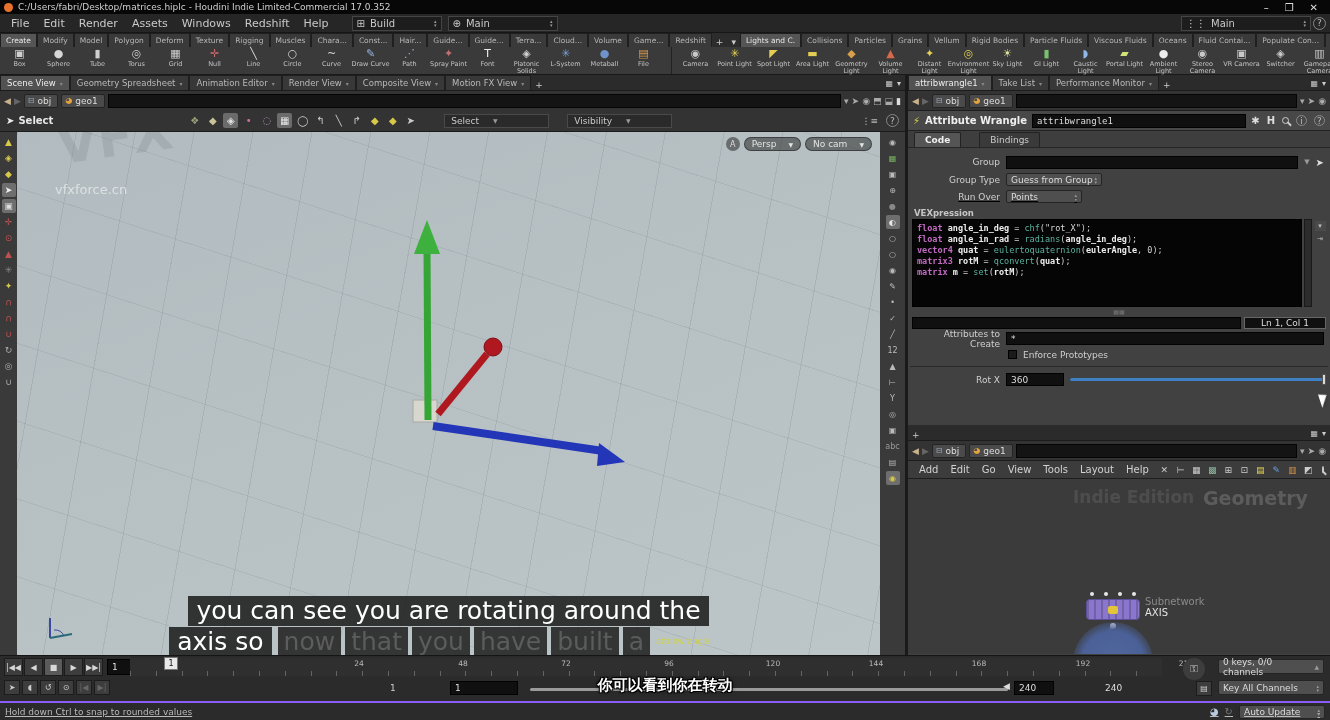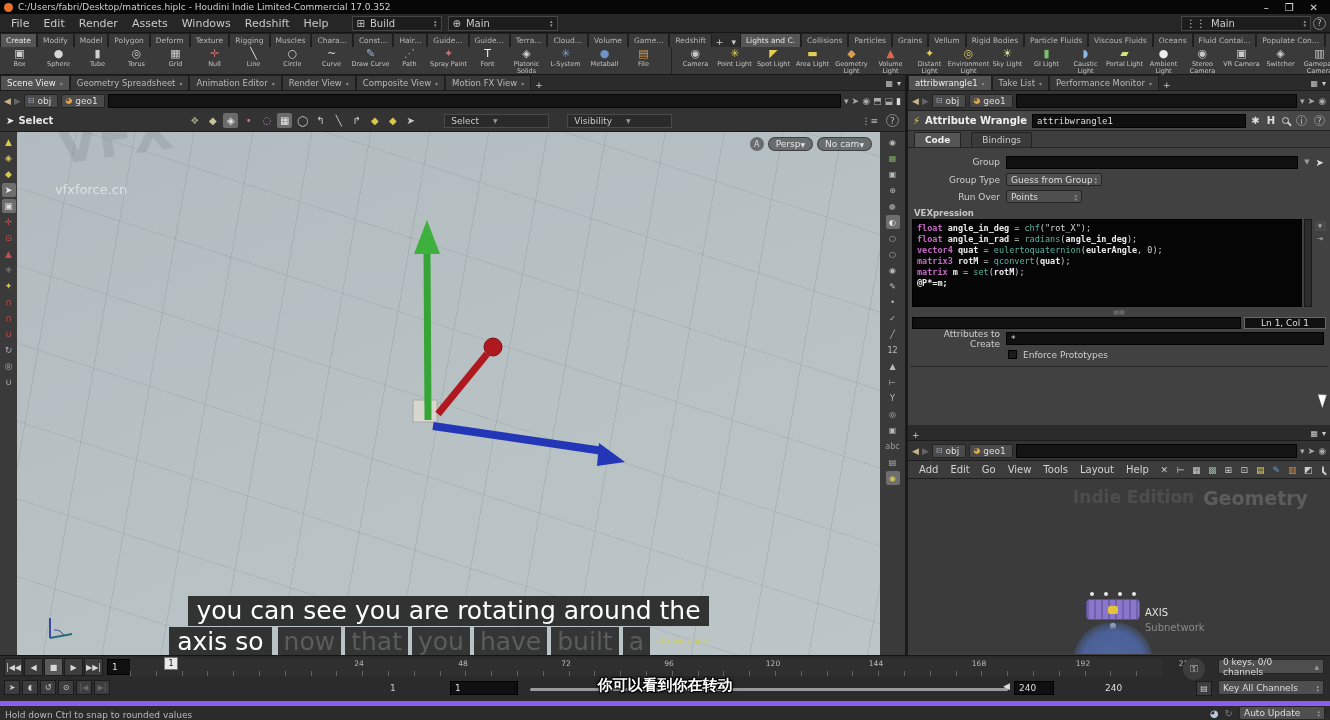--- a/index.html
+++ b/index.html
@@ -67,21 +67,21 @@
     display:flex; align-items:center; gap:14px; }
   .viewport { left:17px; top:132px; width:863px; height:523px; overflow:hidden;
     background:linear-gradient(160deg,#b2bcc0 0%,#b7c1c4 45%,#bcc6c8 100%); }
   .vp-grid { position:absolute; inset:0;
     background-image:
       repeating-linear-gradient(100deg, rgba(90,100,110,0.16) 0 1px, transparent 1px 58px),
       repeating-linear-gradient(18deg, rgba(90,100,110,0.13) 0 1px, transparent 1px 74px); }
   .vp-watermark { color:rgba(255,255,255,0.55); font-size:13px; }
   .vp-watermark-big { color:rgba(120,128,132,0.25); font-size:52px; font-weight:bold; transform:rotate(-8deg); }
   .cam-pill { background:rgba(40,40,40,0.55); border:1px solid rgba(20,20,20,0.5); border-radius:8px;
-    color:#e3e3e3; font-size:9px; padding:1px 7px; display:flex; gap:0; align-items:center; }
+    color:#e3e3e3; font-size:9px; padding:1px 7px; display:flex; gap:12px; align-items:center; }
   .lock-pill { width:14px; height:14px; border-radius:50%; background:rgba(40,40,40,0.55);
     color:#ddd; font-size:8px; display:flex; align-items:center; justify-content:center; }
   .side-strip { background:#3a3a3a; display:flex; flex-direction:column; align-items:center; gap:2px; padding-top:3px; }
   .side-strip .ic { width:14px; height:14px; font-size:9px; border-radius:2px; }
   .side-strip .ic.active { background:#6e6e6e; }
   .subtitle1 { background:rgba(30,30,30,0.88); color:#fff; font-size:25px; padding:0 8px; line-height:30px; }
   .subtitle2 { display:flex; gap:6px; align-items:center; font-size:25px; line-height:29px; }
   .subtitle2 .lit { background:rgba(30,30,30,0.88); color:#fff; padding:0 8px; }
   .subtitle2 .chip2 { background:rgba(40,40,40,0.92); color:#5c5c5c; padding:0 6px; }
   .subtitle-tail { color:#cdd24e; font-size:8px; }
@@ -89,21 +89,21 @@
     text-shadow:-1px -1px 0 #000, 1px -1px 0 #000, -1px 1px 0 #000, 1px 1px 0 #000, 0 0 4px #000; }
 
   
   .rpane { left:908px; top:75px; width:422px; height:580px; background:#414141; }
   .divider-v { left:905px; top:75px; width:3px; height:580px; background:#1a1a1a; }
   .param-label { color:#cfcfcf; font-size:9px; text-align:right; }
   .fieldbox { background:#101010; border:1px solid #020202; color:#ddd; font-size:9px; display:flex;
     align-items:center; padding:0 4px; }
   .ddbox { background:#4f4f4f; border:1px solid #242424; border-radius:2px; color:#ddd; font-size:9px;
     display:flex; align-items:center; justify-content:space-between; padding:0 4px; }
-  .ptabs { display:flex; gap:10px; padding-left:6px; }
+  .ptabs { display:flex; gap:18px; padding-left:6px; }
   .ptab { font-size:9px; color:#ccc; background:#3a3a3a; border:1px solid #222; border-bottom:none; padding:2px 10px; border-radius:2px 2px 0 0; }
   .ptab.active { background:#555; color:#f0f0f0; font-weight:bold; }
   .codebox { background:#050505; border:1px solid #000; font-family:"DejaVu Sans Mono", monospace;
     font-size:8.5px; line-height:11px; padding:3px 4px; color:#ddd; overflow:hidden; }
   .tk-kw { color:#c46ac4; font-weight:bold; }
   .tk-var { color:#ececec; font-weight:bold; }
   .tk-fn { color:#5cb3a1; }
   .tk-pl { color:#cfcfcf; }
   .tk-str { color:#d8d8d8; }
   .hdr-icons { display:flex; gap:7px; margin-left:auto; color:#ddd; font-size:10px; align-items:center; }
@@ -120,37 +120,37 @@
     background:#3c3c3c; border-bottom:1px solid #1e1e1e; padding:0 5px; }
   .net-menu .mi { padding:0 6px; }
   .net-menu .ico { font-size:9px; width:15px; text-align:center; }
   .net-canvas { background:#3b3b3b; position:relative; overflow:hidden; }
   .net-watermark { color:rgba(200,200,200,0.13); font-size:17px; font-weight:bold; }
   .net-corner { color:rgba(190,190,190,0.25); font-size:19px; font-weight:bold; }
   .node-rect { border-radius:4px; position:relative; }
   .node-stripes { position:absolute; inset:0; border-radius:4px;
     background-image:repeating-linear-gradient(90deg, rgba(0,0,0,0.18) 0 2px, transparent 2px 7px); }
   .node-label { color:#e2e2e2; font-size:10px; }
-  .ghost-label { color:#8a8a8a; font-size:10px;margin-top:26px; }
+  .ghost-label { color:#8a8a8a; font-size:10px; }
   .ndot { width:4px; height:4px; border-radius:50%; background:#e8e8e8; position:absolute; }
 
   
   .playbar { left:0; top:655px; width:1330px; height:46px; background:#2b2b2b; border-top:1px solid #151515; }
   .tbtn { width:19px; height:18px; background:#3d3d3d; border:1px solid #1c1c1c; color:#d8d8d8; font-size:8px;
     display:inline-flex; align-items:center; justify-content:center; }
   .tbtn.lit { background:#5a5a5a; }
   .ruler { position:absolute; left:130px; top:2px; width:1032px; height:18px; background:#2f2f2f;
     background-image:repeating-linear-gradient(90deg, rgba(200,200,200,0.35) 0 1px, transparent 1px 25.8px);
     background-position:0 bottom; background-size:100% 5px; background-repeat:repeat-x; }
   .rtick { position:absolute; top:1px; font-size:7.5px; color:#b9b9b9; transform:translateX(-50%); }
   .playhead { position:absolute; left:34px; top:-1px; width:14px; height:13px; background:#e9e9e9; color:#111;
     font-size:8px; display:flex; align-items:center; justify-content:center; border:1px solid #777; }
   .rangebar { position:absolute; left:530px; top:8px; width:478px; height:3px; background:#9a9a9a; border-radius:2px; }
-  .statusbar { left:0; top:701px; width:1330px; height:19px; background:#2b2b2b; border-top:5px solid #8b5cf6;
-    display:flex; align-items:flex-end; color:#b9b9b9; font-size:9px; padding:0 5px; }
+  .statusbar { left:0; top:701px; width:1330px; height:19px; background:#2b2b2b; border-top:2px solid #8b5cf6;
+    display:flex; align-items:center; color:#b9b9b9; font-size:9px; padding:0 5px;text-decoration:underline; }
   .cursor-arrow { width:0; height:0; border-left:8px solid #fff; border-top:3px solid transparent;
     border-bottom:11px solid transparent; transform:rotate(-18deg); filter:drop-shadow(1px 1px 1px #333); }
 </style>
 </head>
 <body>
 
 <div id="app">
 
   <div class="abs titlebar">
     <span class="houdini-logo"></span>
@@ -619,36 +619,35 @@
         <span style="color:#999;font-size:7px;">▼</span>
         <span style="color:#ddd;font-size:10px;">➤</span>
       </div>
       <div class="row" style="height:17px; gap:6px; padding:0 6px;">
         <span class="param-label" style="width:86px;">Group Type</span>
         <span class="ddbox" style="width:96px; height:13px;">
             <span>Guess from Group</span>
             <span class="spin">▴<br>▾</span>
           </span>
       </div>
-      <div class="row" style="height:17px; gap:6px; padding:0 6px;">
+      <div class="row" style="height:17px; gap:6px; padding:0 6px;text-decoration:underline;">
         <span class="param-label" style="width:86px;">Run Over</span>
         <span class="ddbox" style="width:76px; height:13px;">
             <span>Points</span>
             <span class="spin">▴<br>▾</span>
           </span>
       </div>
       <div style="padding:3px 6px 1px; color:#c6c6c6; font-size:8.5px;font-weight:bold;">VEXpression</div>
       <div class="row" style="align-items:stretch; padding:0 4px; gap:2px;">
         <div class="codebox" style="flex:1; height:88px;">
             <div class="code-line"><span class="tk-kw">float </span><span class="tk-var">angle_in_deg </span><span class="tk-pl">= </span><span class="tk-fn">chf</span><span class="tk-pl">(</span><span class="tk-str">"rot_X"</span><span class="tk-pl">);</span></div>
             <div class="code-line"><span class="tk-kw">float </span><span class="tk-var">angle_in_rad </span><span class="tk-pl">= </span><span class="tk-fn">radians</span><span class="tk-pl">(</span><span class="tk-var">angle_in_deg</span><span class="tk-pl">);</span></div>
             <div class="code-line"><span class="tk-kw">vector4 </span><span class="tk-var">quat </span><span class="tk-pl">= </span><span class="tk-fn">eulertoquaternion</span><span class="tk-pl">(</span><span class="tk-var">eulerAngle</span><span class="tk-pl">, 0);</span></div>
             <div class="code-line"><span class="tk-kw">matrix3 </span><span class="tk-var">rotM </span><span class="tk-pl">= </span><span class="tk-fn">qconvert</span><span class="tk-pl">(</span><span class="tk-var">quat</span><span class="tk-pl">);</span></div>
             <div class="code-line"><span class="tk-kw">matrix </span><span class="tk-var">m </span><span class="tk-pl">= </span><span class="tk-fn">set</span><span class="tk-pl">(</span><span class="tk-var">rotM</span><span class="tk-pl">);</span></div>
-            <div class="code-line"><span class="tk-var">@P*=m;</span></div>
           </div>
         <div style="width:8px; background:#2c2c2c; border:1px solid #1a1a1a;"></div>
         <div style="width:12px; display:flex; flex-direction:column; gap:4px; align-items:center; color:#bbb; font-size:7px; padding-top:2px;">
           <span class="ic" style="background:#4a4a4a; width:11px; height:10px;">▾</span>
           <span>⇥</span>
         </div>
       </div>
       <div style="height:8px; display:flex; justify-content:center; align-items:center;">
           <span style="color:#777; font-size:6px;">▦▦</span>
         </div>
@@ -658,20 +657,28 @@
       </div>
       <div class="row" style="height:17px; gap:6px; padding:0 6px;">
         <span class="param-label" style="width:86px;">Attributes to Create</span>
         <span class="fieldbox" style="flex:1; height:13px;">*</span>
       </div>
       <div class="row" style="height:15px; gap:6px; padding:0 6px 0 100px;">
         <span class="checkbox"></span>
         <span style="color:#cfcfcf; font-size:9px;">Enforce Prototypes</span>
       </div>
       <div style="height:1px; background:#2a2a2a; margin:4px 2px;"></div>
+      <div class="row" style="height:17px; gap:6px; padding:0 6px;">
+        <span class="param-label" style="width:86px;">Rot X</span>
+        <span class="fieldbox" style="width:58px; height:13px;">360</span>
+        <span class="slider-groove" style="flex:1;">
+          <span class="slider-fill" style="width:100%;"></span>
+          <span class="slider-handle"></span>
+        </span>
+      </div>
     </div>
 
     <div class="abs cursor-arrow" style="left:412px; top:318px;"></div>
 
     <div class="abs" style="left:0; top:350px; width:422px;">
       <div class="pane-tabs">
         <span class="tabplus">+</span>
         <span class="pane-corner">
             <span class="ic">▦</span>
             <span class="ic">▾</span>

